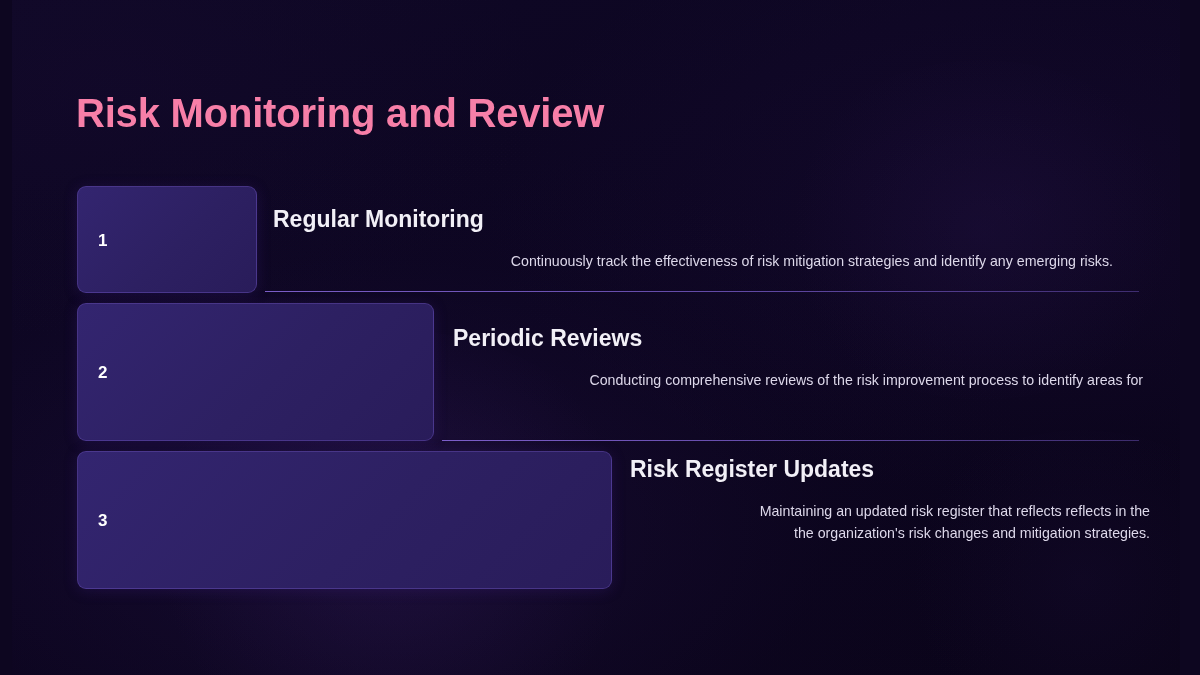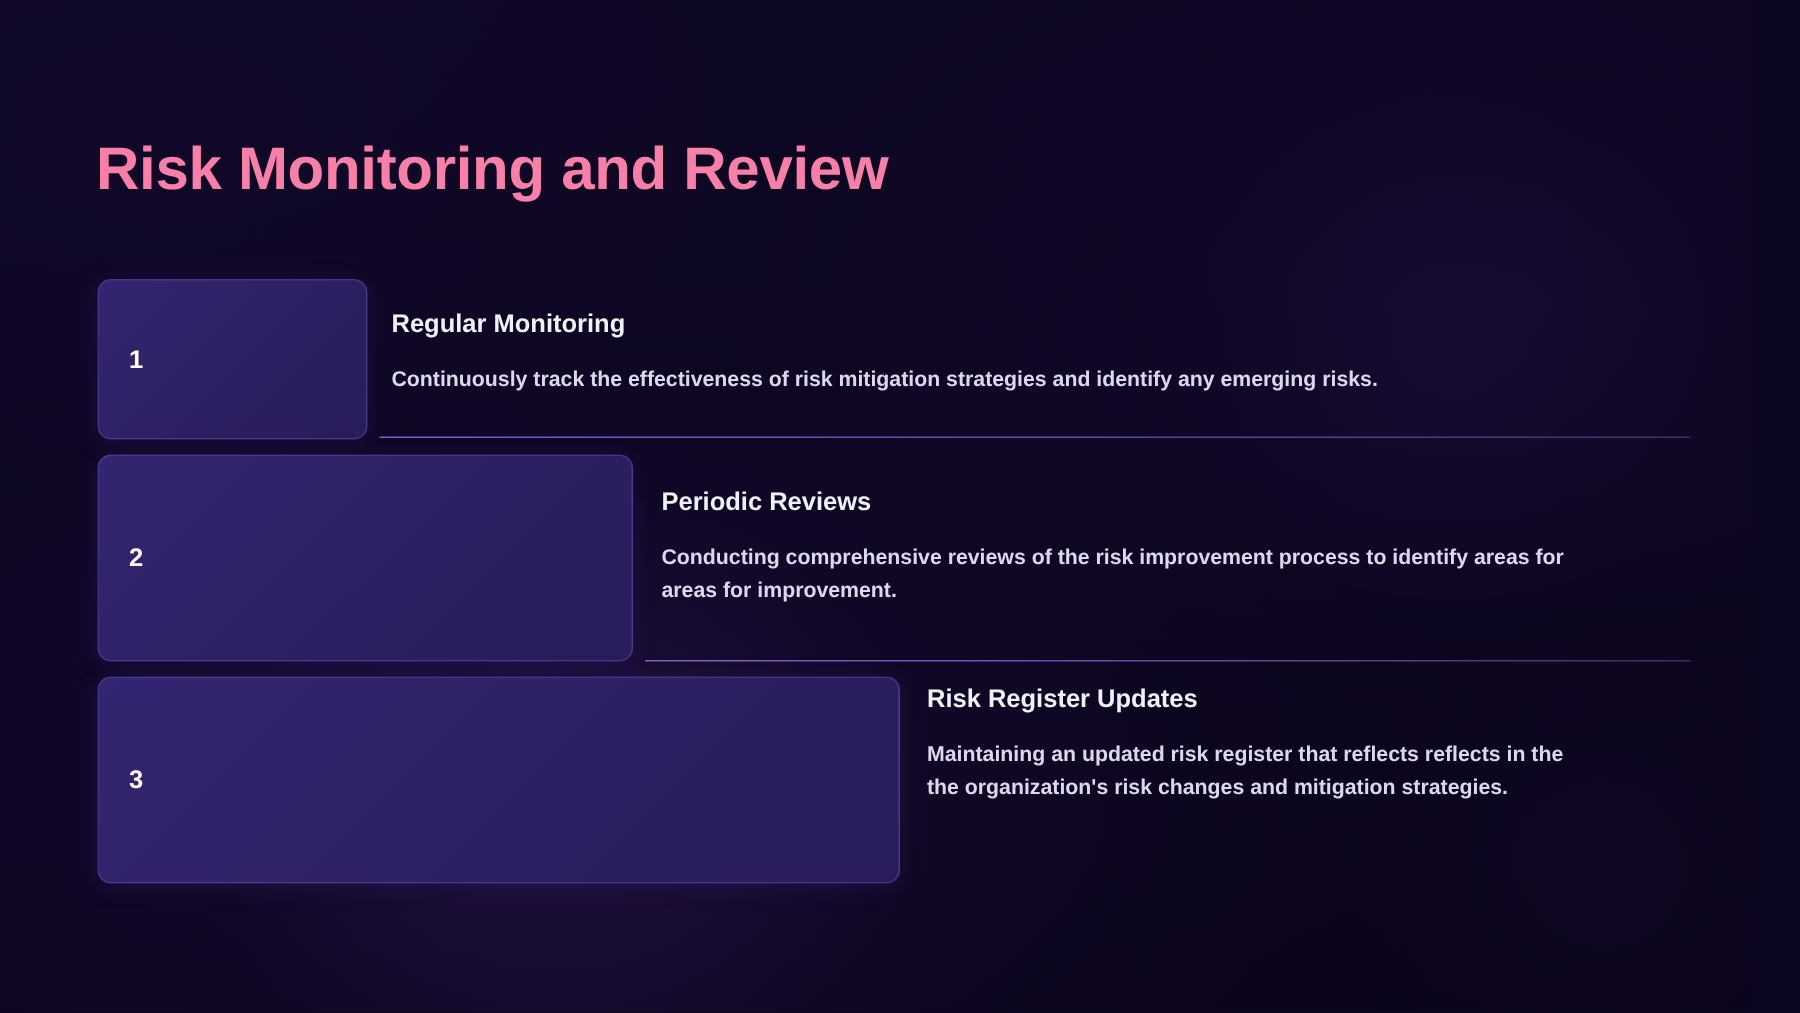--- a/index.html
+++ b/index.html
@@ -19,20 +19,21 @@
   #slide {
     position: relative;
     width: 1168px;
     height: 675px;
     background:
       radial-gradient(ellipse 900px 520px at 30% 78%, rgba(45,25,85,0.30) 0%, rgba(22,11,48,0.10) 52%, rgba(13,6,32,0) 76%),
       radial-gradient(ellipse 760px 420px at 86% 30%, rgba(38,20,72,0.22) 0%, rgba(13,6,32,0) 70%),
       radial-gradient(ellipse 600px 360px at 8% 12%, rgba(30,14,58,0.20) 0%, rgba(13,6,32,0) 72%),
       linear-gradient(160deg, #0f0826 0%, #0c0520 48%, #0a0419 100%);
     overflow: hidden;
+    margin-left: 12px;
   }
 
   
   .bg-blob {
     position: absolute;
     border-radius: 50%;
     pointer-events: none;
   }
   .bg-blob.b1 {
     width: 520px; height: 420px;
@@ -85,33 +86,34 @@
     font-weight: bold;
     color: #ffffff;
     line-height: 1;
   }
 
   .step-text {
     position: absolute;
   }
 
   .step-heading {
-    font-size: 17px;
+    font-size: 23px;
     font-weight: bold;
     color: #f2f0f7;
     line-height: 1.2;
     white-space: nowrap;
   }
 
   .step-body {
     margin-top: 16px;
     font-size: 14.2px;
-    font-weight: bold;
+    font-weight: normal;
     color: #ddd8ea;
     line-height: 1.55;
+    text-align: right;
   }
   .step-body .line { display: block; }
 
   .step-divider {
     position: absolute;
     height: 1px;
     background: linear-gradient(90deg,
         rgba(143,110,229,0.85) 0%,
         rgba(128,98,214,0.72) 55%,
         rgba(108,82,186,0.50) 100%);
@@ -157,21 +159,20 @@
   </div>
 
   <div class="step" id="step-2">
     <div class="step-box">
       <span class="step-number">2</span>
     </div>
     <div class="step-text">
       <div class="step-heading">Periodic Reviews</div>
       <div class="step-body">
         <span class="line">Conducting comprehensive reviews of the risk improvement process to identify areas for</span>
-        <span class="line">areas for improvement.</span>
       </div>
     </div>
     <div class="step-divider"></div>
   </div>
 
   <div class="step" id="step-3">
     <div class="step-box">
       <span class="step-number">3</span>
     </div>
     <div class="step-text">

